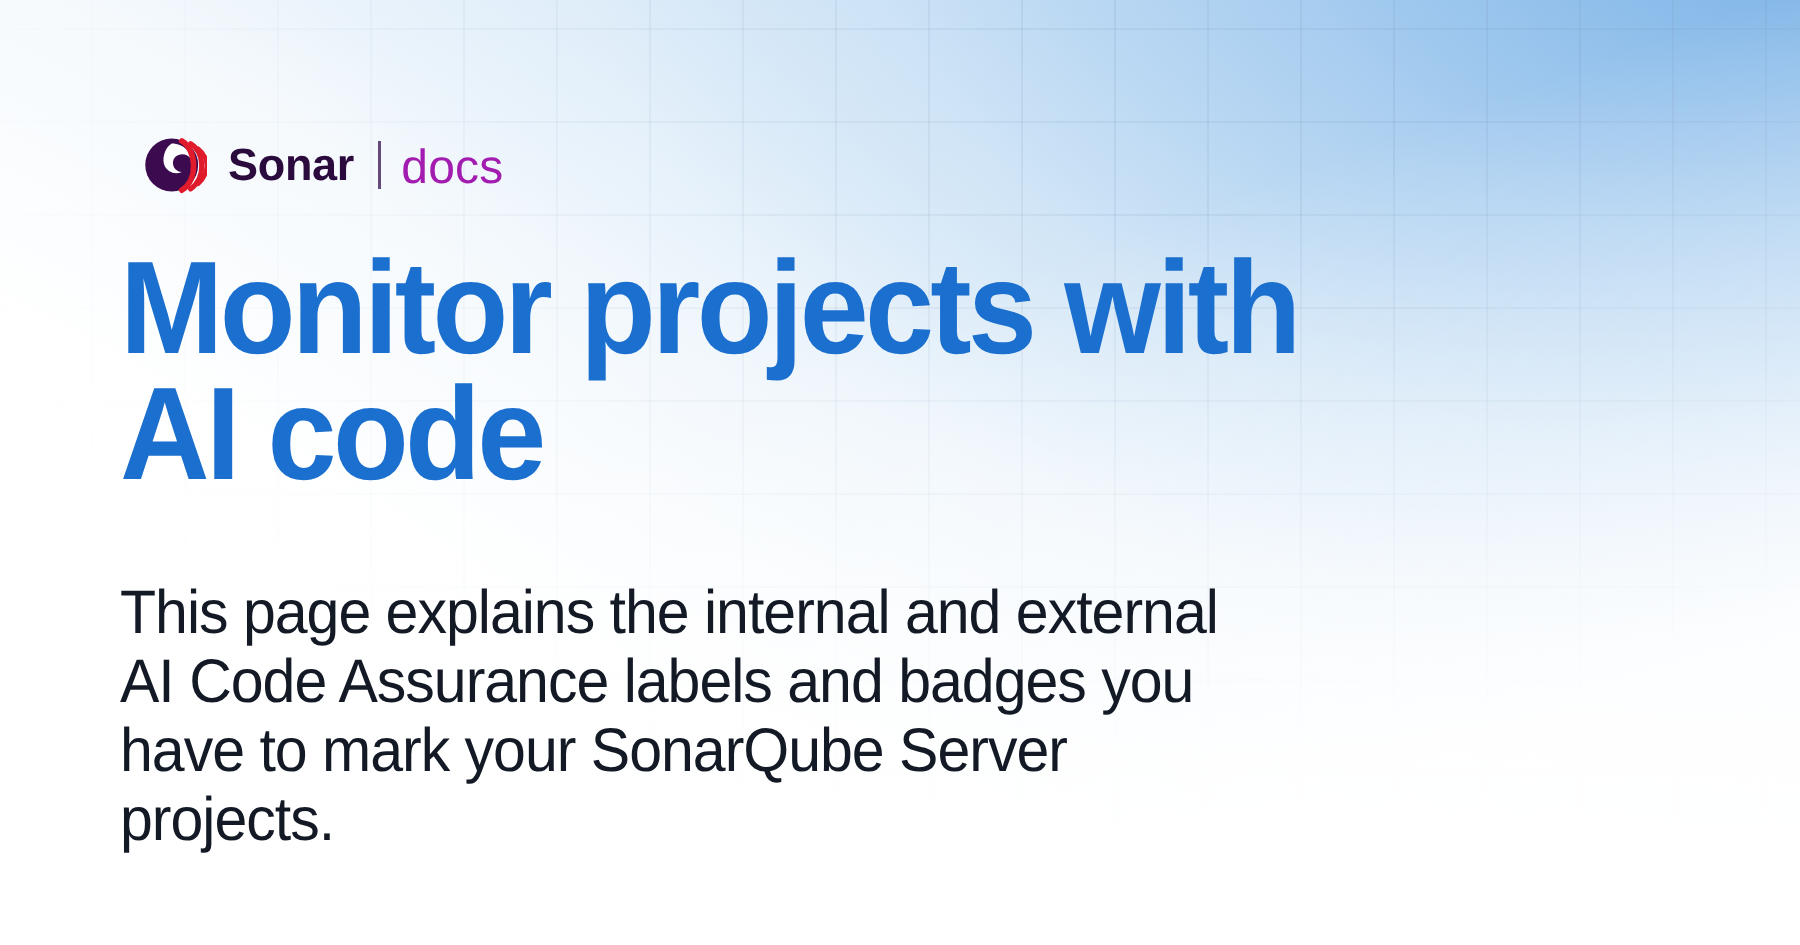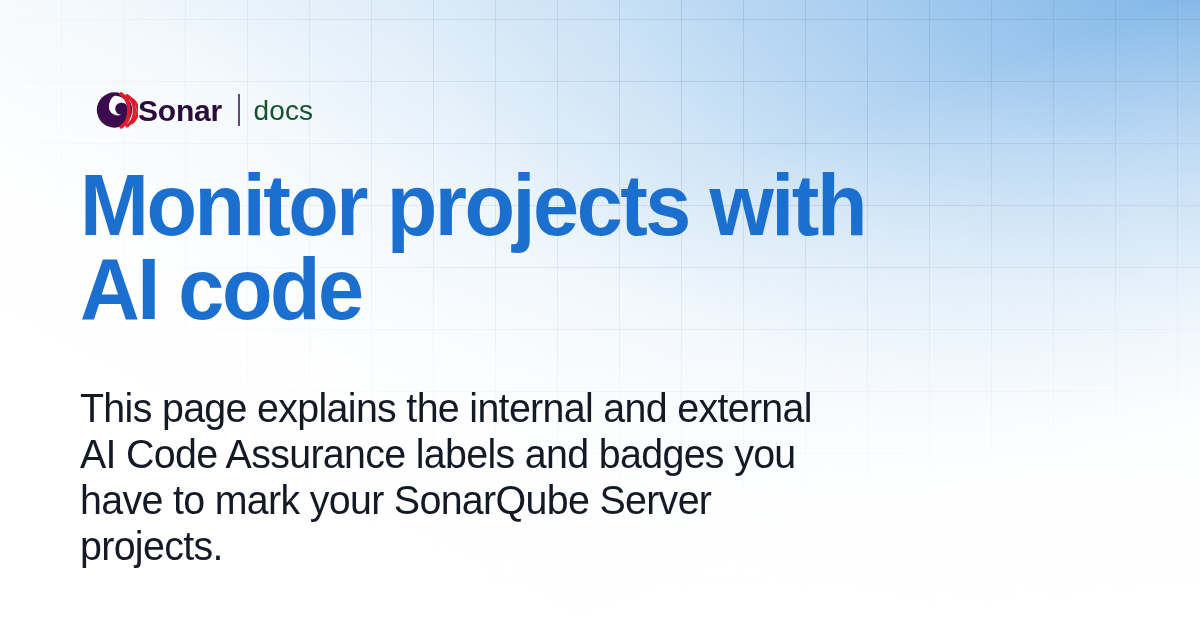--- a/index.html
+++ b/index.html
@@ -66,33 +66,34 @@
   
   .content{position:absolute;inset:0;}
 
   
   .logo-lockup{
     position:absolute;left:96px;top:88px;
     display:flex;align-items:center;height:44px;
   }
   .logo-mark{width:42px;height:42px;display:block;flex:0 0 auto;}
   .logo-word{
+    margin-left:14px;
     font-size:30px;line-height:1;
     font-weight:700;letter-spacing:-0.2px;
     color:#2b0a3d;
     font-family:"Liberation Sans","DejaVu Sans",sans-serif;
     position:relative;top:1px;
   }
   .logo-divider{
     width:1.5px;height:32px;margin:0 14px 0 16px;
     background:#4b2a60;opacity:.85;flex:0 0 auto;
   }
   .logo-sub{
-    font-size:28px;line-height:1;font-weight:500;
-    color:#14532d;letter-spacing:0.1px;
+    font-size:32px;line-height:1;font-weight:500;
+    color:#a21caf;letter-spacing:0.1px;
     font-family:"Liberation Sans","DejaVu Sans",sans-serif;
     position:relative;top:1px;
   }
 
   
   .headline{
     position:absolute;left:80px;top:163px;width:1010px;
     margin:0;
     color:#1b6fce;
     font-family:"Liberation Sans Narrow","Liberation Sans","DejaVu Sans",sans-serif;

